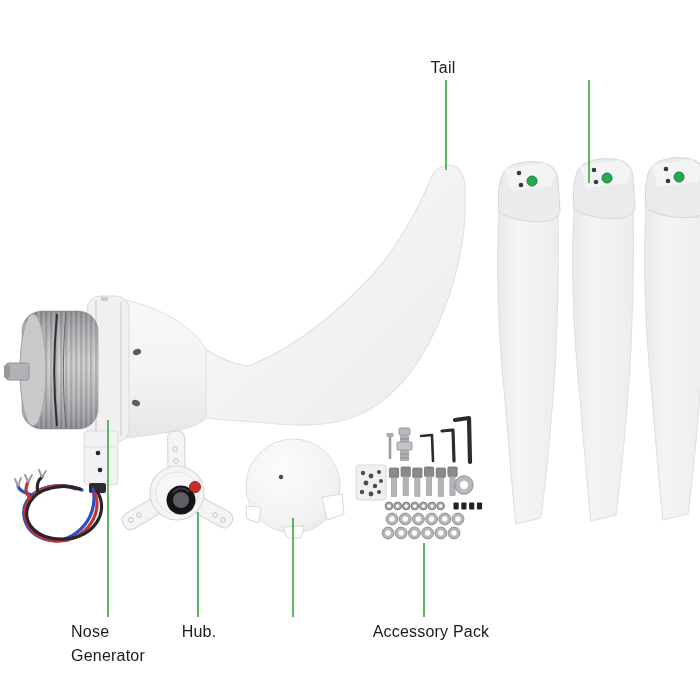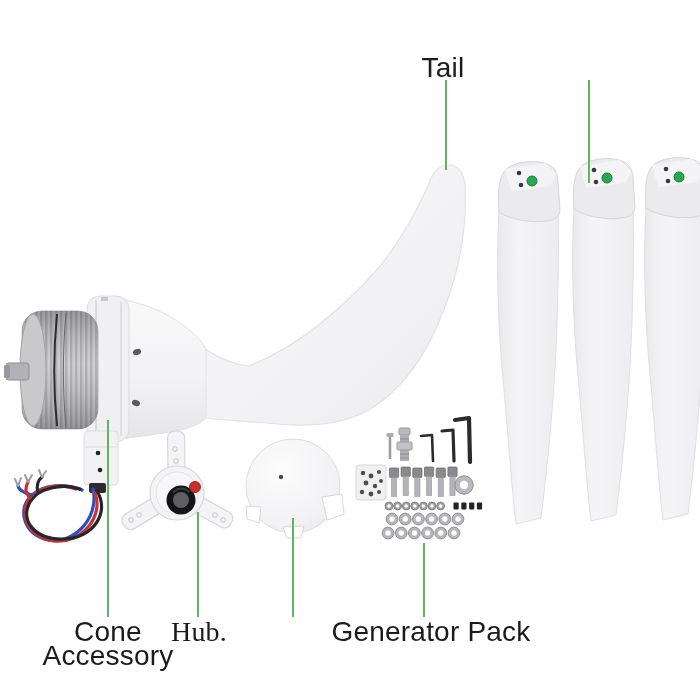--- a/index.html
+++ b/index.html
@@ -13,22 +13,22 @@
     --label-text:#1b1b1d;
   }
   html,body{margin:0;padding:0;}
   body{background:#fff;font-family:"Liberation Sans", sans-serif;}
   .canvas{
     position:relative;width:700px;height:700px;margin:0 auto;
     background:var(--background);overflow:hidden;
   }
   .canvas svg{position:absolute;left:0;top:0;}
   .label{
-    position:absolute;color:var(--label-text);font-size:28px;line-height:24px;
-    transform:translateX(-50%);white-space:nowrap;text-align:center;
+    position:absolute;color:var(--label-text);font-size:16px;line-height:24px;
+    transform:translateX(-50%);white-space:nowrap;
     letter-spacing:0.2px;
   }
   .leader{
     position:absolute;width:2px;background:var(--leader-green);
   }
   .green-dot{fill:var(--blade-dot-green);stroke:#14813a;stroke-width:1;}
   .red-dot{fill:var(--hub-dot-red);stroke:#9c211d;stroke-width:1;}
   .w-red{stroke:var(--wire-red);}
   .w-blue{stroke:var(--wire-blue);}
   .w-black{stroke:var(--wire-black);}
@@ -346,18 +346,18 @@
 
   <div class="leader" style="left:445px;top:80px;height:90px;"></div>
   <div class="leader" style="left:588px;top:80px;height:103px;"></div>
   <div class="leader" style="left:107px;top:420px;height:197px;"></div>
   <div class="leader" style="left:197px;top:512px;height:105px;"></div>
   <div class="leader" style="left:292px;top:518px;height:99px;"></div>
   <div class="leader" style="left:423px;top:543px;height:74px;"></div>
 
   <div class="label" style="left:443px;top:56px;">Tail</div>
   <div class="label" style="left:108px;top:620px;">
-    <span>Cone</span><br>
-    <span>Accessory</span>
+    <span>Nose</span><br>
+    <span>Generator</span>
   </div>
-  <div class="label" style="left:199px;top:620px;font-family:Liberation Serif, serif;">Hub.</div>
-  <div class="label" style="left:431px;top:620px;">Generator Pack</div>
+  <div class="label" style="left:199px;top:620px;">Hub.</div>
+  <div class="label" style="left:431px;top:620px;">Accessory Pack</div>
 </div>
 
 </body></html>

